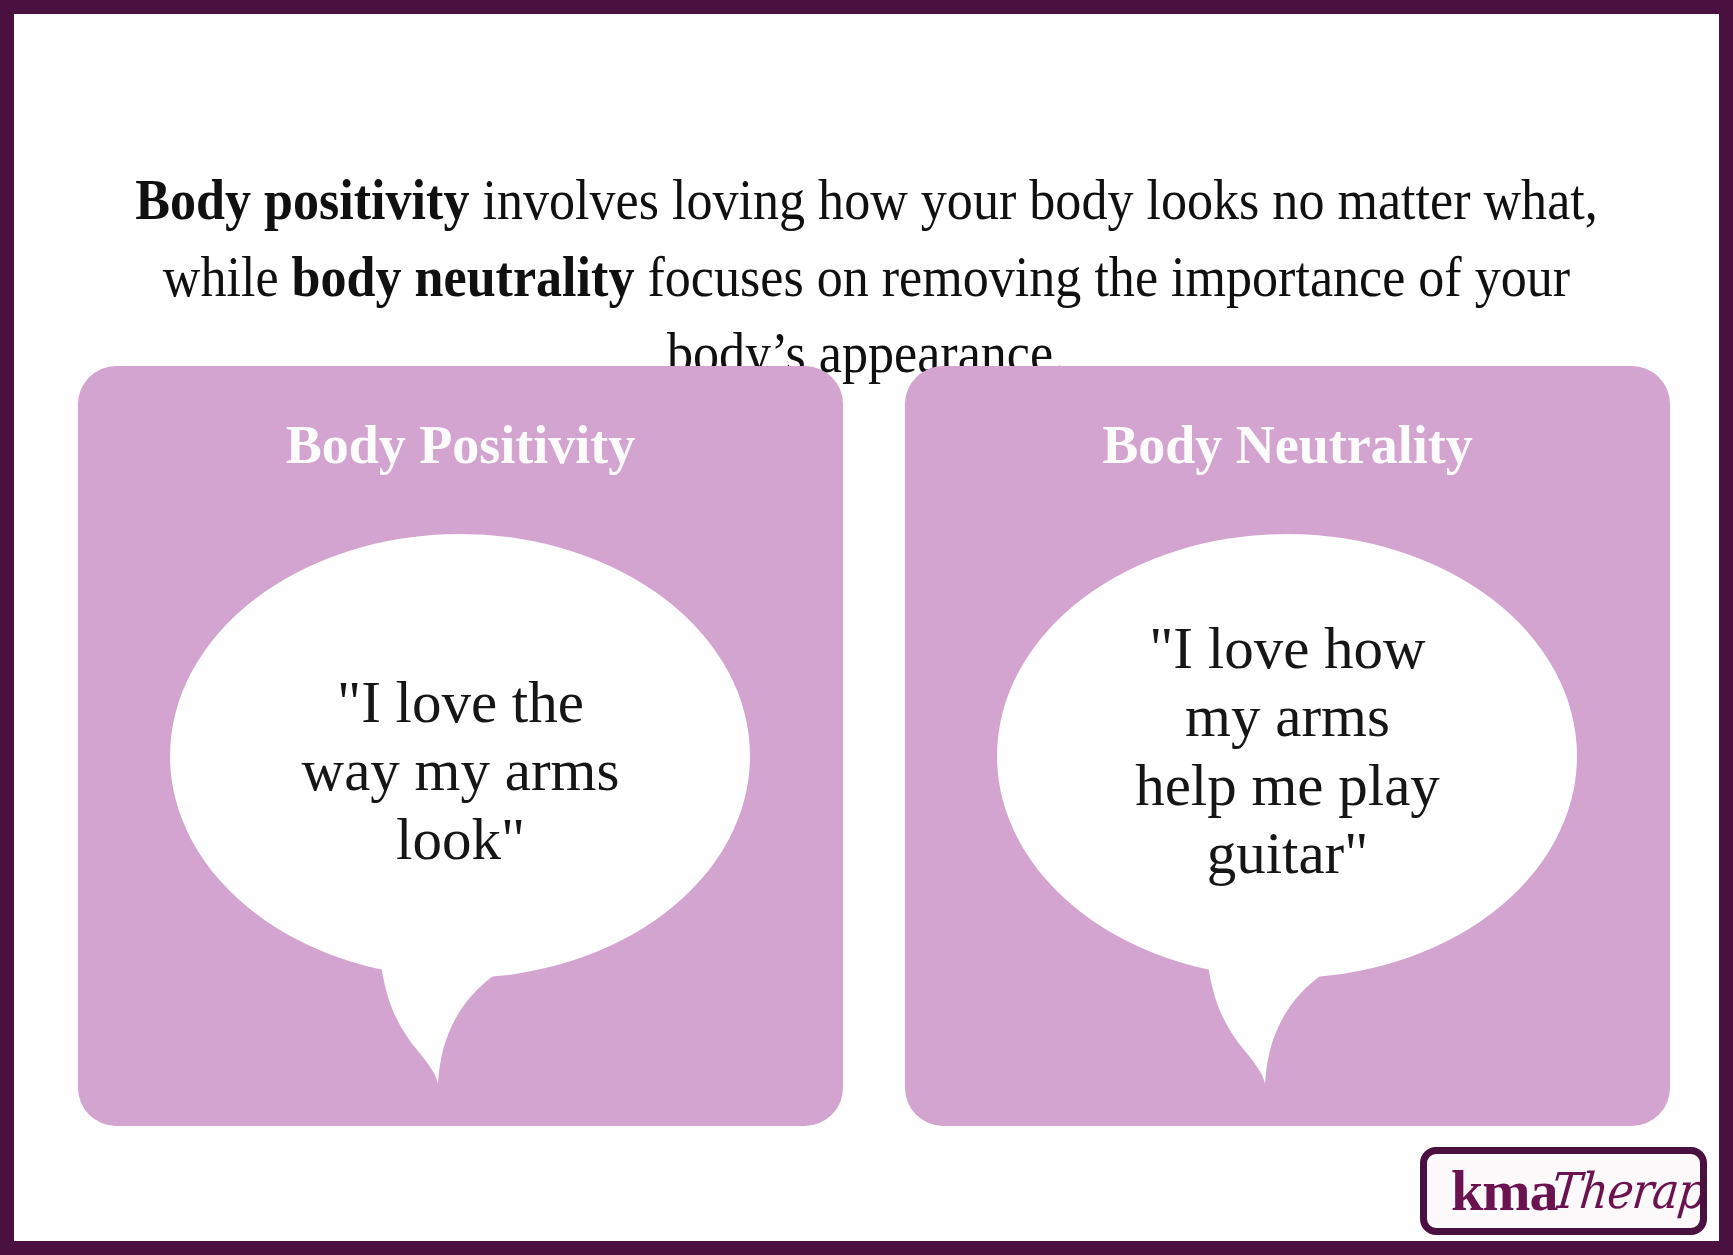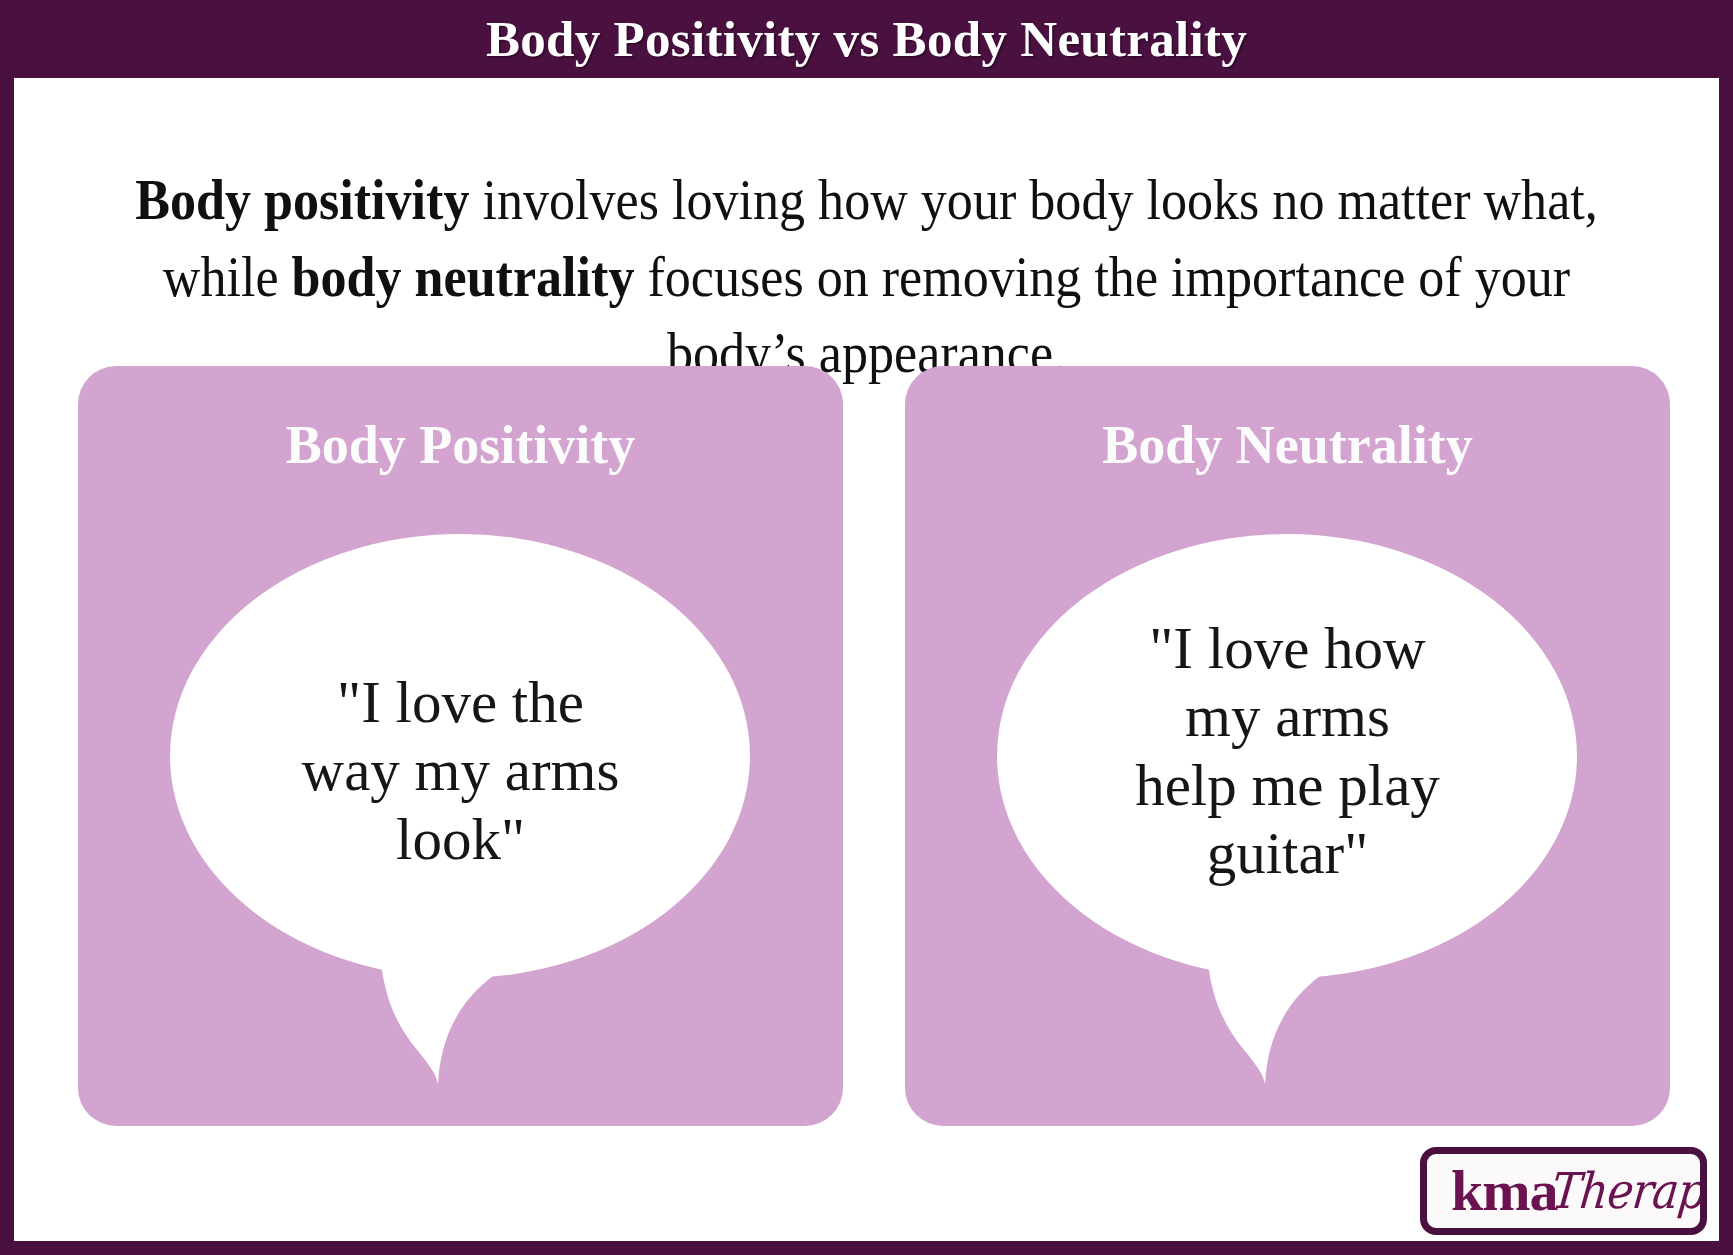--- a/index.html
+++ b/index.html
@@ -171,23 +171,20 @@
     transform-origin: left center;
     letter-spacing: -1px;
   }
 </style>
 </head>
 <body>
 
 <div class="infographic">
   <div class="inner-card">
 
-    <div class="title-banner">
-      <div class="title-text">Body Positivity vs Body Neutrality</div>
-    </div>
 
     <p class="intro"><b>Body positivity</b><span> involves loving how your body looks no matter what, while </span><b>body neutrality</b><span> focuses on removing the importance of your body’s appearance.</span></p>
 
     <div class="cards">
 
       <div class="card">
         <div class="card-heading">Body Positivity</div>
 
         <div class="bubble-wrap">
           <svg class="bubble-svg" viewBox="0 0 765 620" preserveAspectRatio="none">

